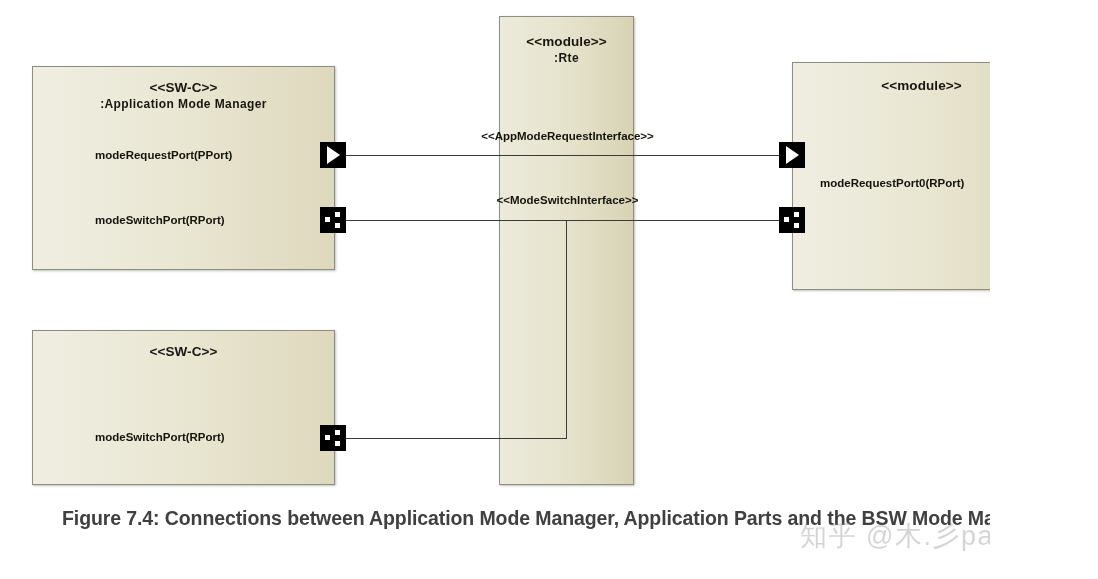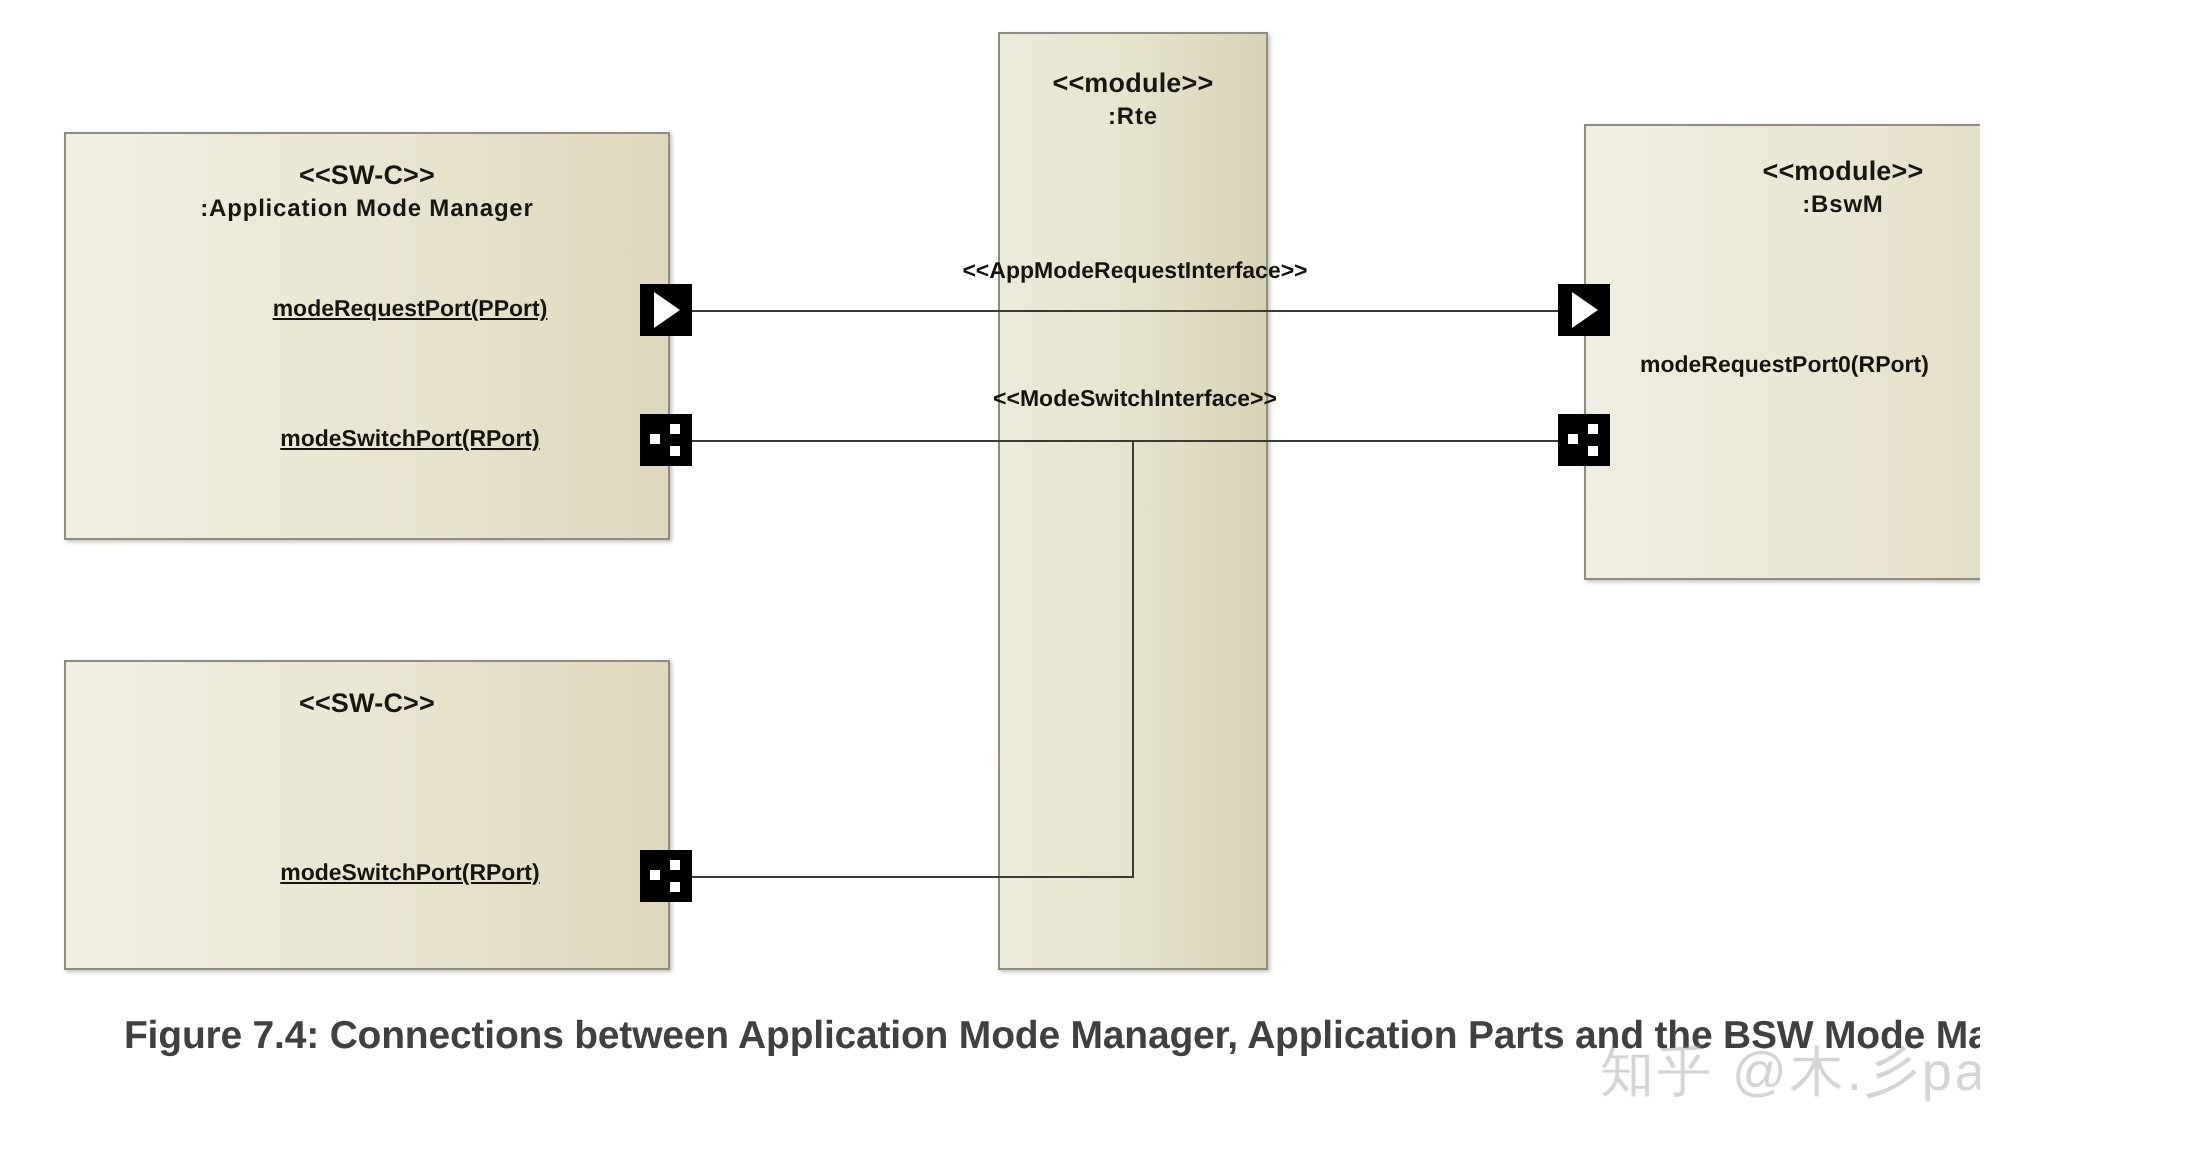--- a/index.html
+++ b/index.html
@@ -54,22 +54,21 @@
   
   .port-label {
     position: absolute;
     font-size: 11.5px;
     font-weight: bold;
     color: #14130c;
     white-space: nowrap;
     line-height: 1;
   }
   .port-label.right-aligned {
-    text-align: center;
-    text-decoration: underline;
+    text-align: left;
   }
   .port-label.left-aligned {
     text-align: left;
   }
 
   
   .port {
     position: absolute;
     width: 26px;
     height: 26px;
@@ -167,21 +166,20 @@
 
   <div class="component" style="left:32px; top:330px; width:303px; height:155px;">
     <div class="comp-header" style="top:12px;">
       <span class="stereotype">&lt;&lt;SW-C&gt;&gt;</span>
     </div>
   </div>
 
   <div class="component" style="left:792px; top:62px; width:259px; height:228px;">
     <div class="comp-header" style="top:14px;">
       <span class="stereotype">&lt;&lt;module&gt;&gt;</span>
-      <span class="instance">:BswM</span>
     </div>
   </div>
 
   <div class="conn-h" style="left:344px; top:155px; width:448px;"></div>
 
   <div class="conn-h" style="left:344px; top:220px; width:448px;"></div>
 
   <div class="conn-h" style="left:344px; top:438px; width:223px;"></div>
   <div class="conn-v" style="left:566px; top:220px; height:219px;"></div>
 

